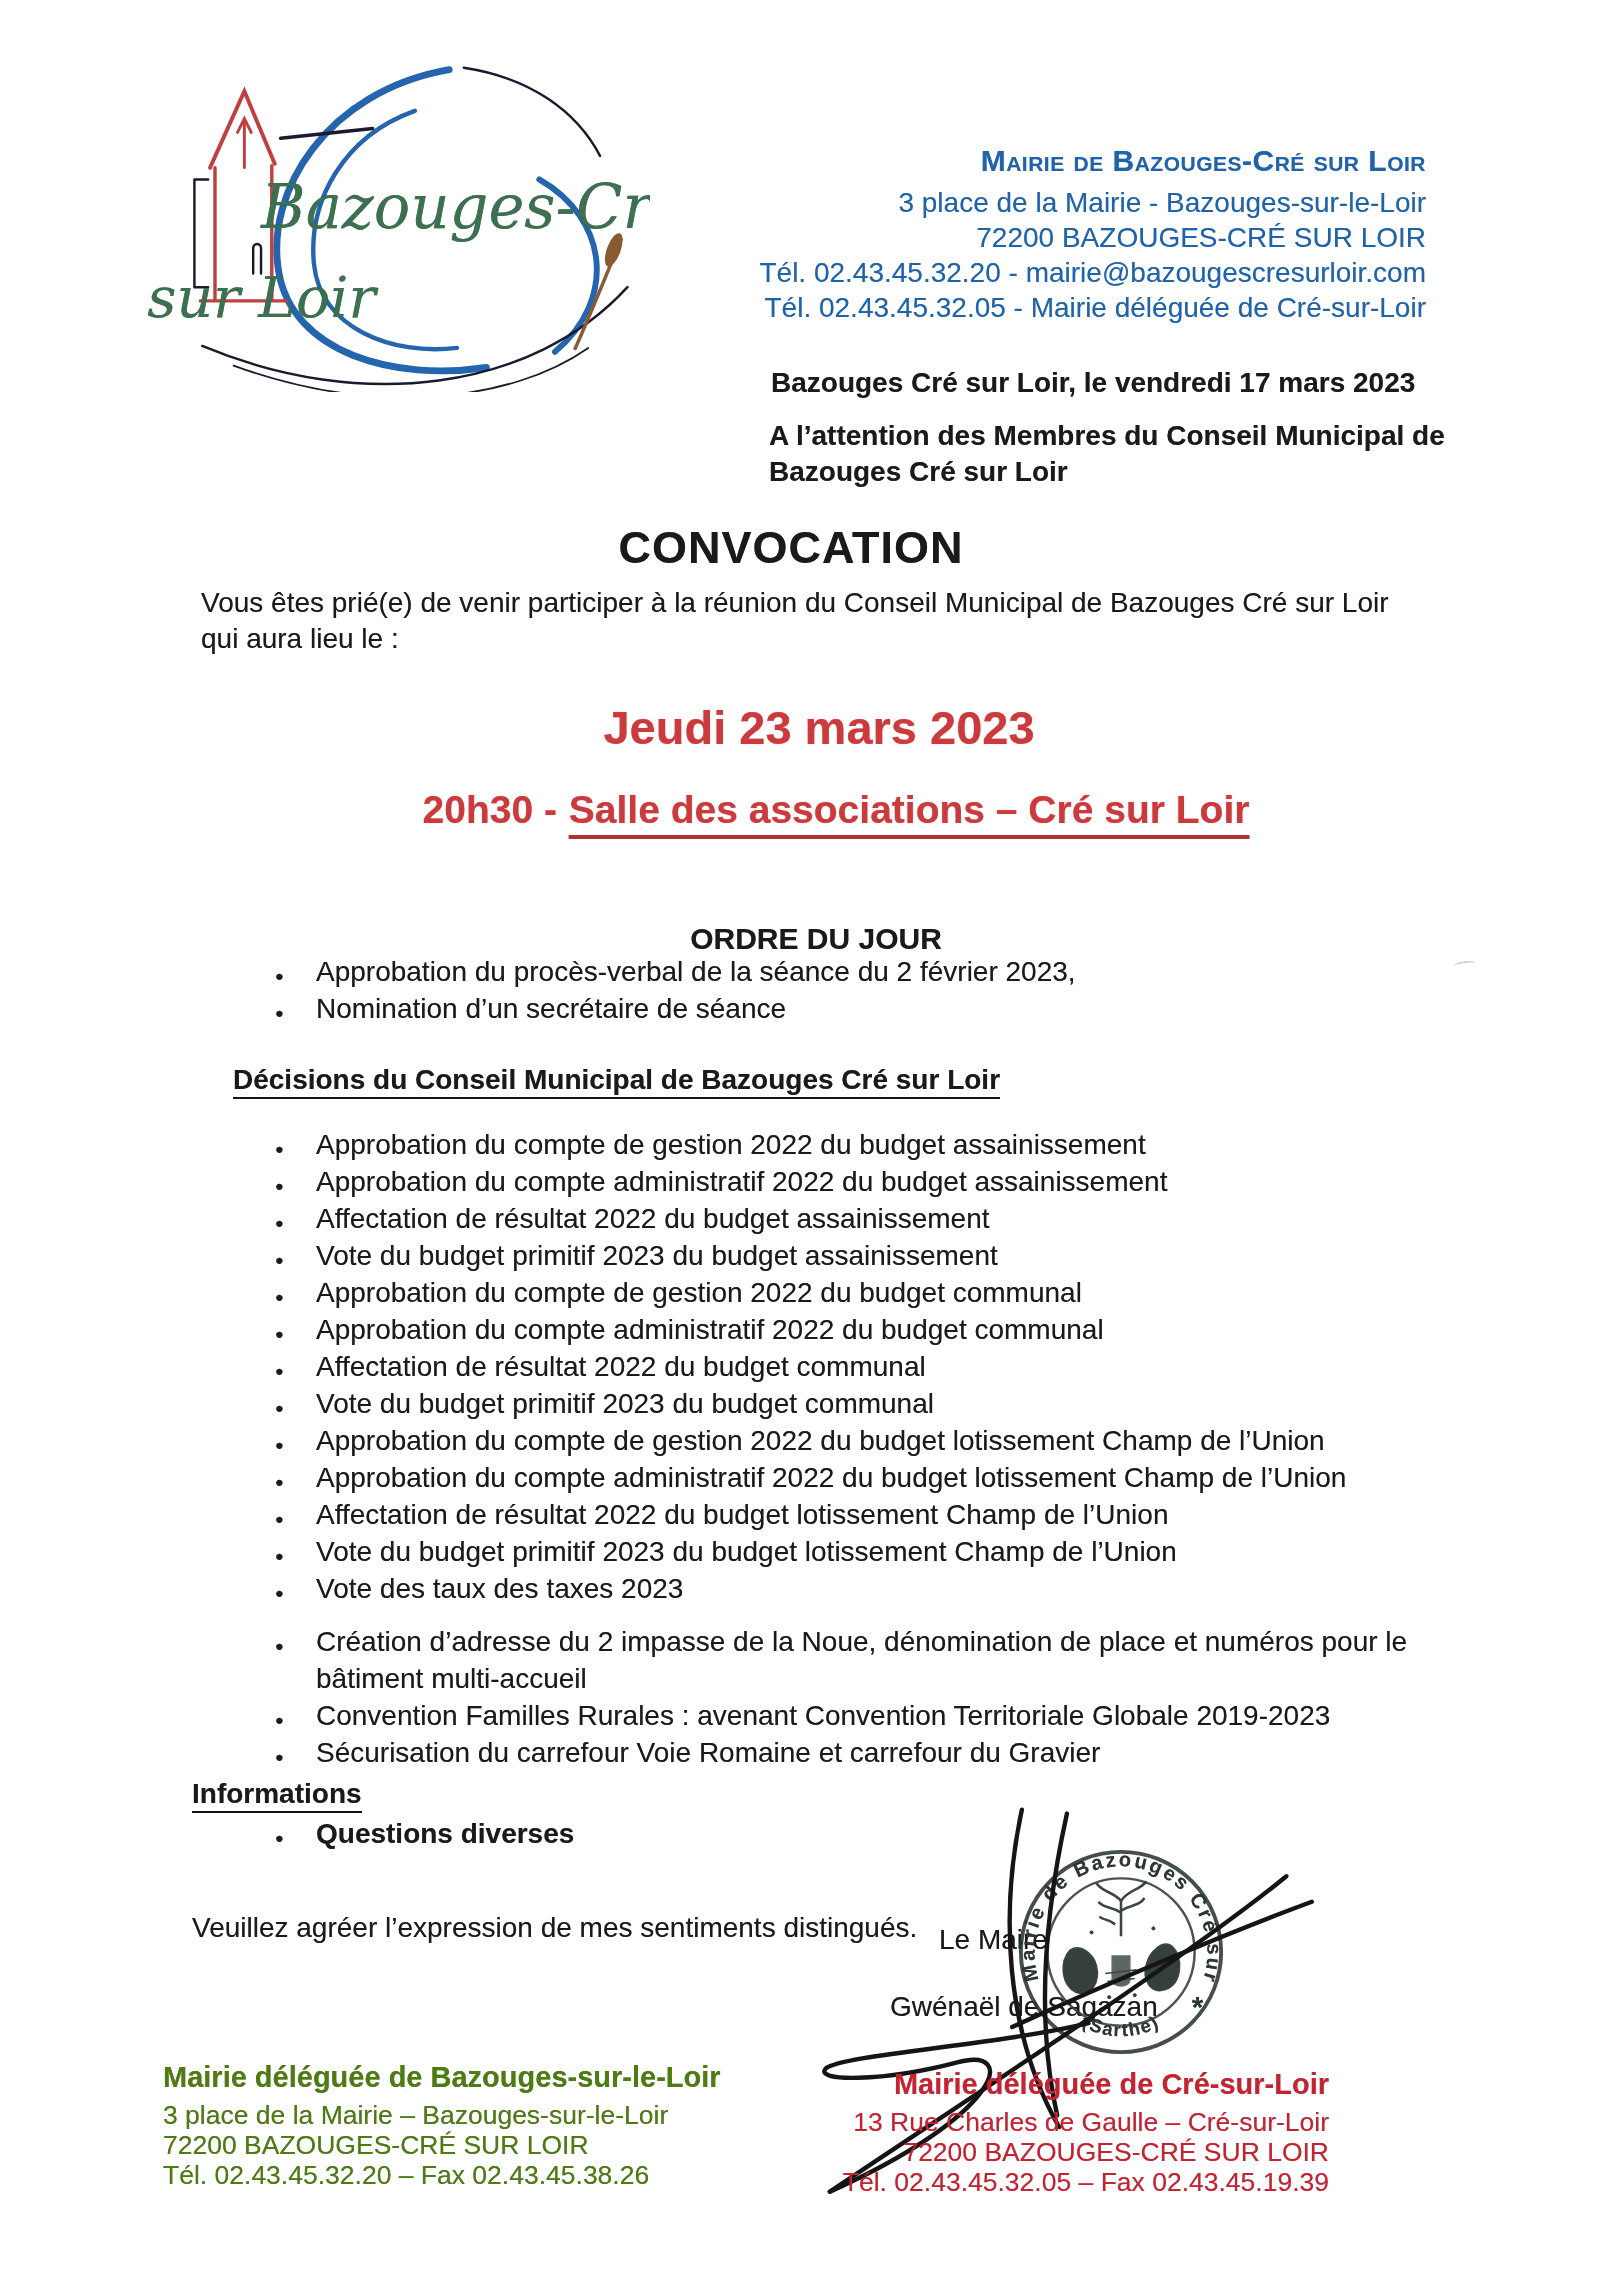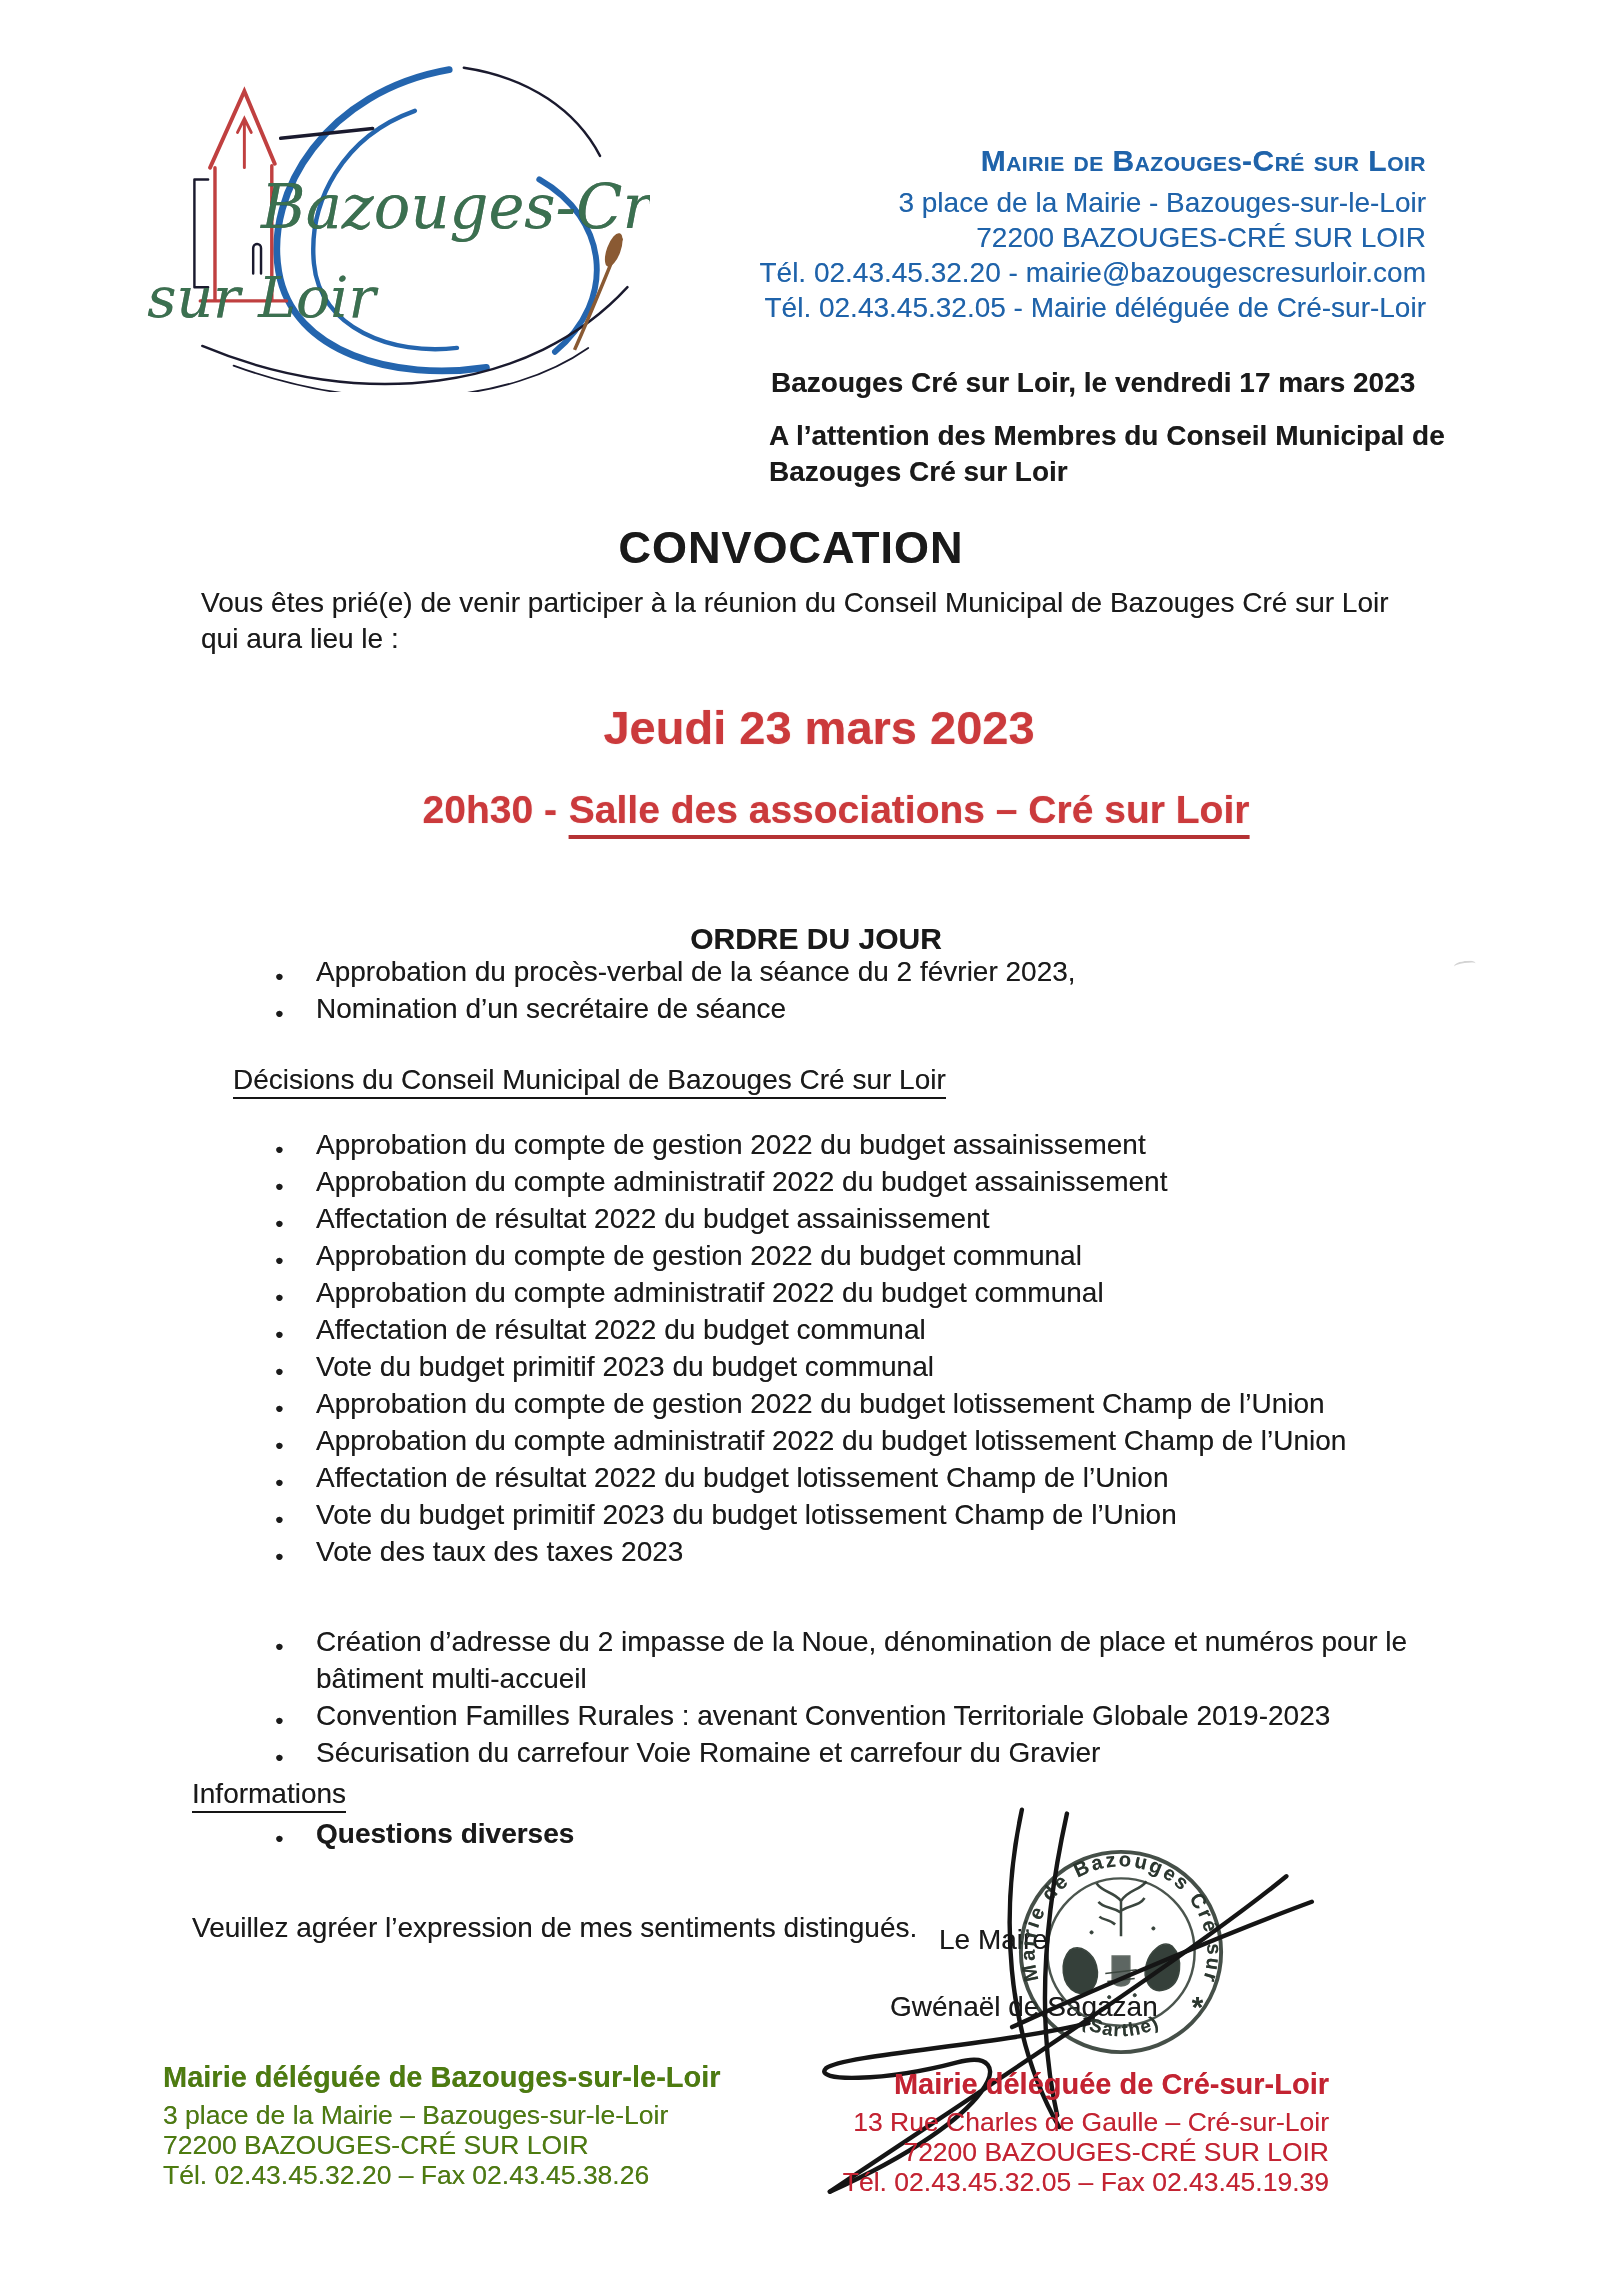--- a/index.html
+++ b/index.html
@@ -22,21 +22,21 @@
   .conv-title{left:791px; top:522px; font-size:45px; font-weight:bold; letter-spacing:1px;}
   .intro{left:201px; top:585px; width:1220px; font-size:28px; line-height:36px;}
 
   .meet-date{left:819px; top:700px; font-size:47px; font-weight:bold; color:#cb3a3c; text-shadow:0 0 1px rgba(203,58,60,.6);}
   .meet-place{left:836px; top:788px; font-size:39px; font-weight:bold; color:#cb3a3c; text-shadow:0 0 1px rgba(203,58,60,.6);}
   .meet-place .pfx{padding-right:11.8px;}
   .meet-place .uline{border-bottom:4.9px solid #b53234; padding-bottom:3.9px;}
 
   .sec-head{font-size:30px; font-weight:bold;}
   .agenda-head{left:816px; top:922px;}
-  .uhead{font-size:28px; font-weight:normal; border-bottom:2.9px solid #151515; padding-bottom:2px;}
+  .uhead{font-size:28px; font-weight:bold; border-bottom:2.9px solid #151515; padding-bottom:2px;}
 
   ul.blist{list-style:none; margin:0; padding:0; font-size:28px;}
   ul.blist li{position:relative; margin:0;}
   ul.blist li::before{content:'●'; position:absolute; left:-41px; top:4.9px; font-size:14.7px; color:#1a1a1a;}
   .agenda-list{left:316px; top:953px;}  .agenda-list li{line-height:37px;}
   .dec-list{left:316px; top:1126px;}    .dec-list li{line-height:37px;}
   .extra-list{left:316px; top:1623px; width:1098px;} .extra-list li{line-height:37px;}
   .info-list{left:316px; top:1815px; font-weight:bold;} .info-list li{line-height:37px;}
 
   .valediction{left:192px; top:1912px; font-size:28px;}
@@ -108,20 +108,21 @@
     <li>Nomination d’un secrétaire de séance</li>
   </ul>
 
   <div class="abs" style="left:233px; top:1064px;">
     <span class="uhead">Décisions du Conseil Municipal de Bazouges Cré sur Loir</span>
   </div>
   <ul class="abs blist dec-list">
     <li>Approbation du compte de gestion 2022 du budget assainissement</li>
     <li>Approbation du compte administratif 2022 du budget assainissement</li>
     <li>Affectation de résultat 2022 du budget assainissement</li>
+    <li>Vote du budget primitif 2023 du budget assainissement</li>
     <li>Approbation du compte de gestion 2022 du budget communal</li>
     <li>Approbation du compte administratif 2022 du budget communal</li>
     <li>Affectation de résultat 2022 du budget communal</li>
     <li>Vote du budget primitif 2023 du budget communal</li>
     <li>Approbation du compte de gestion 2022 du budget lotissement Champ de l’Union</li>
     <li>Approbation du compte administratif 2022 du budget lotissement Champ de l’Union</li>
     <li>Affectation de résultat 2022 du budget lotissement Champ de l’Union</li>
     <li>Vote du budget primitif 2023 du budget lotissement Champ de l’Union</li>
     <li>Vote des taux des taxes 2023</li>
   </ul>

